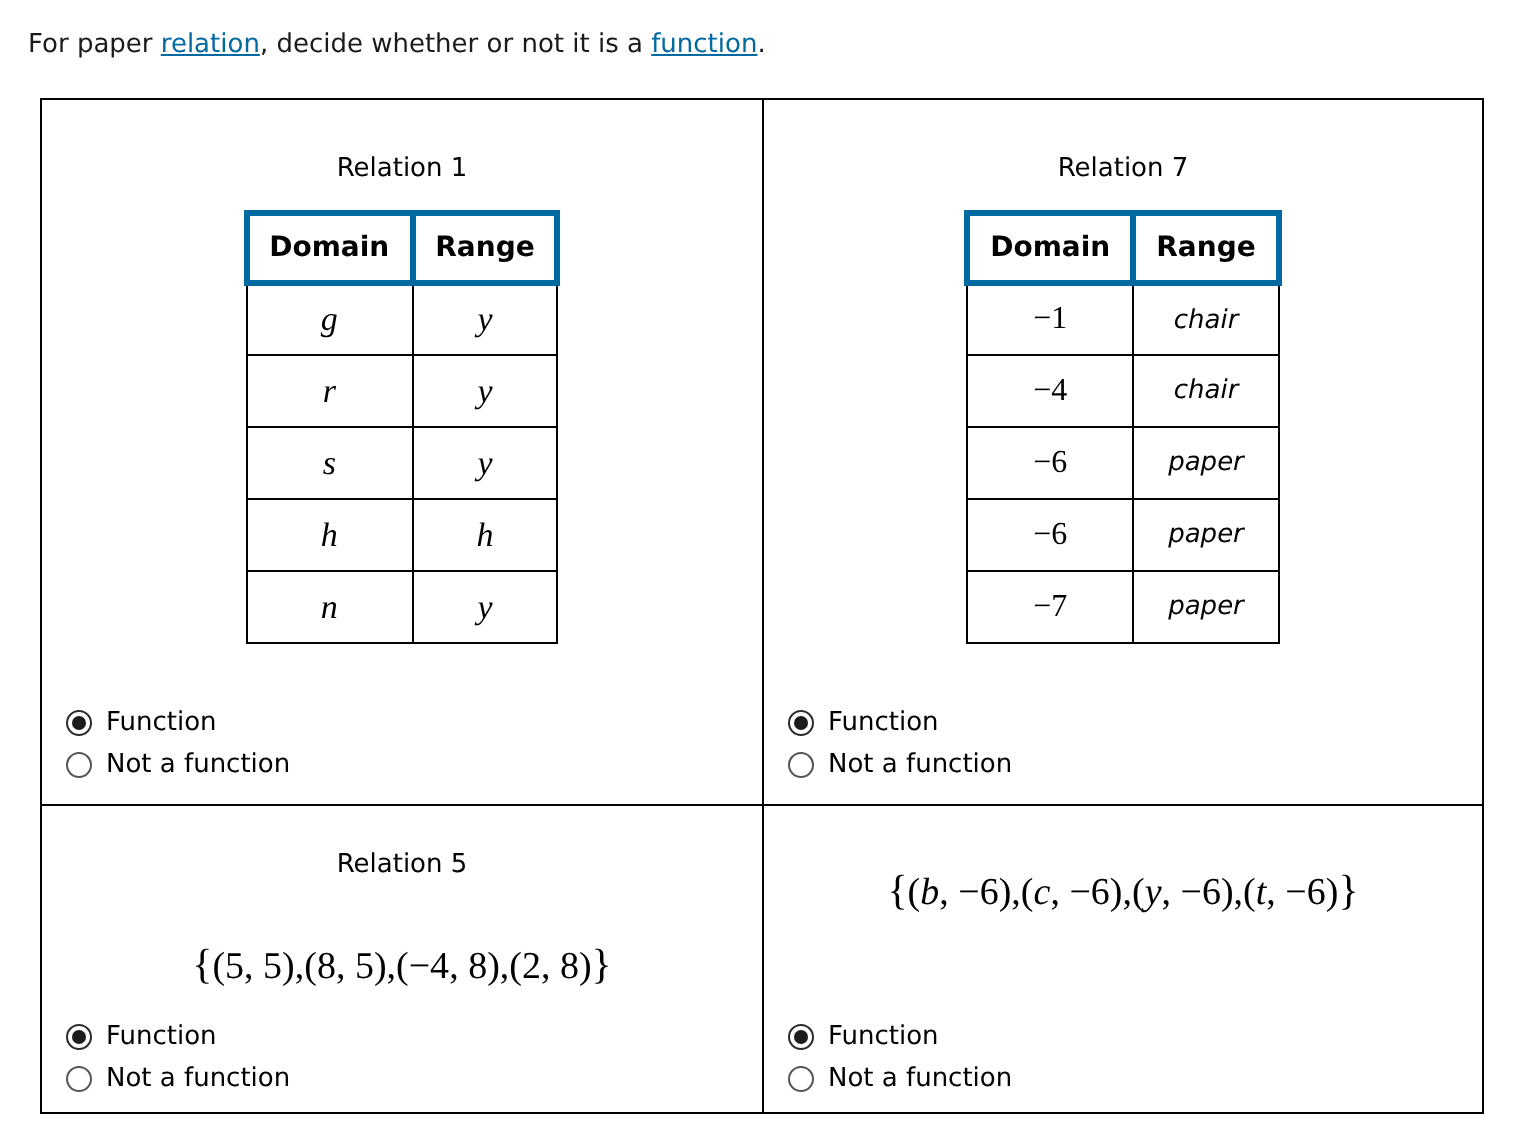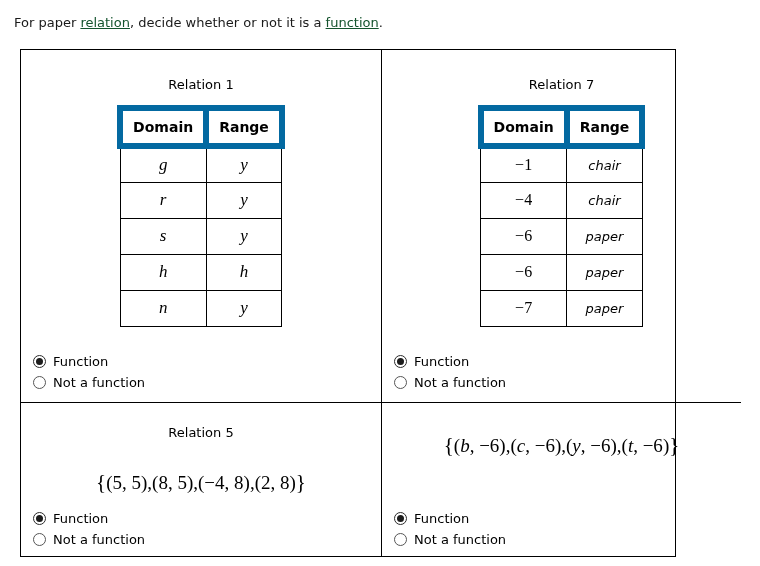--- a/index.html
+++ b/index.html
@@ -1,33 +1,33 @@
 <!DOCTYPE html>
 <html><head>
 <meta charset="utf-8">
 <style>
   * { margin:0; padding:0; box-sizing:border-box; }
   html,body { width:760px; height:566px; background:#ffffff; overflow:hidden;
               font-family:"DejaVu Sans","Liberation Sans",sans-serif; color:#000; }
 
   .instruction { position:absolute; left:14px; top:15px; font-size:13px; color:#1a1a1a; }
-  .instruction a { color:#14532d; text-decoration:underline; cursor:pointer; }
+  .instruction a { color:#0369a1; text-decoration:underline; cursor:pointer; }
 
-  .grid { position:absolute; left:20px; top:49px; width:656px; height:508px;
+  .grid { position:absolute; left:20px; top:49px; width:722px; height:508px;
           border:1px solid #000; display:grid;
           grid-template-columns:361px 359px; grid-template-rows:353px 153px; }
   .quad { position:relative; }
   .q-tl, .q-tr { border-bottom:1px solid #000; }
   .q-tl, .q-bl { border-right:1px solid #000; }
 
   .q-title { text-align:center; padding-top:27px; font-size:13px; }
   .quad.bottom .q-title { padding-top:22px; }
 
   table.rel-table { border-collapse:collapse; margin:13px auto 0; }
-  .rel-table th { border:6px solid #0369a1; font-size:14px; font-weight:bold;
+  .rel-table th { border:3px solid #0369a1; font-size:14px; font-weight:bold;
                   padding:8px 10px; text-align:center;
                   font-family:"DejaVu Sans","Liberation Sans",sans-serif; }
   .rel-table td { border:1px solid #000; width:66px; height:36px; text-align:center;
                   vertical-align:middle; }
 
   .m-var  { font-family:"Liberation Serif","DejaVu Serif",serif; font-style:italic; font-size:17px; }
   .m-num  { font-family:"Liberation Serif","DejaVu Serif",serif; font-size:16px; }
   .m-word { font-family:"DejaVu Sans","Liberation Sans",sans-serif; font-size:13px;font-style:italic; }
 
   .q-set { text-align:center; margin-top:30px;

